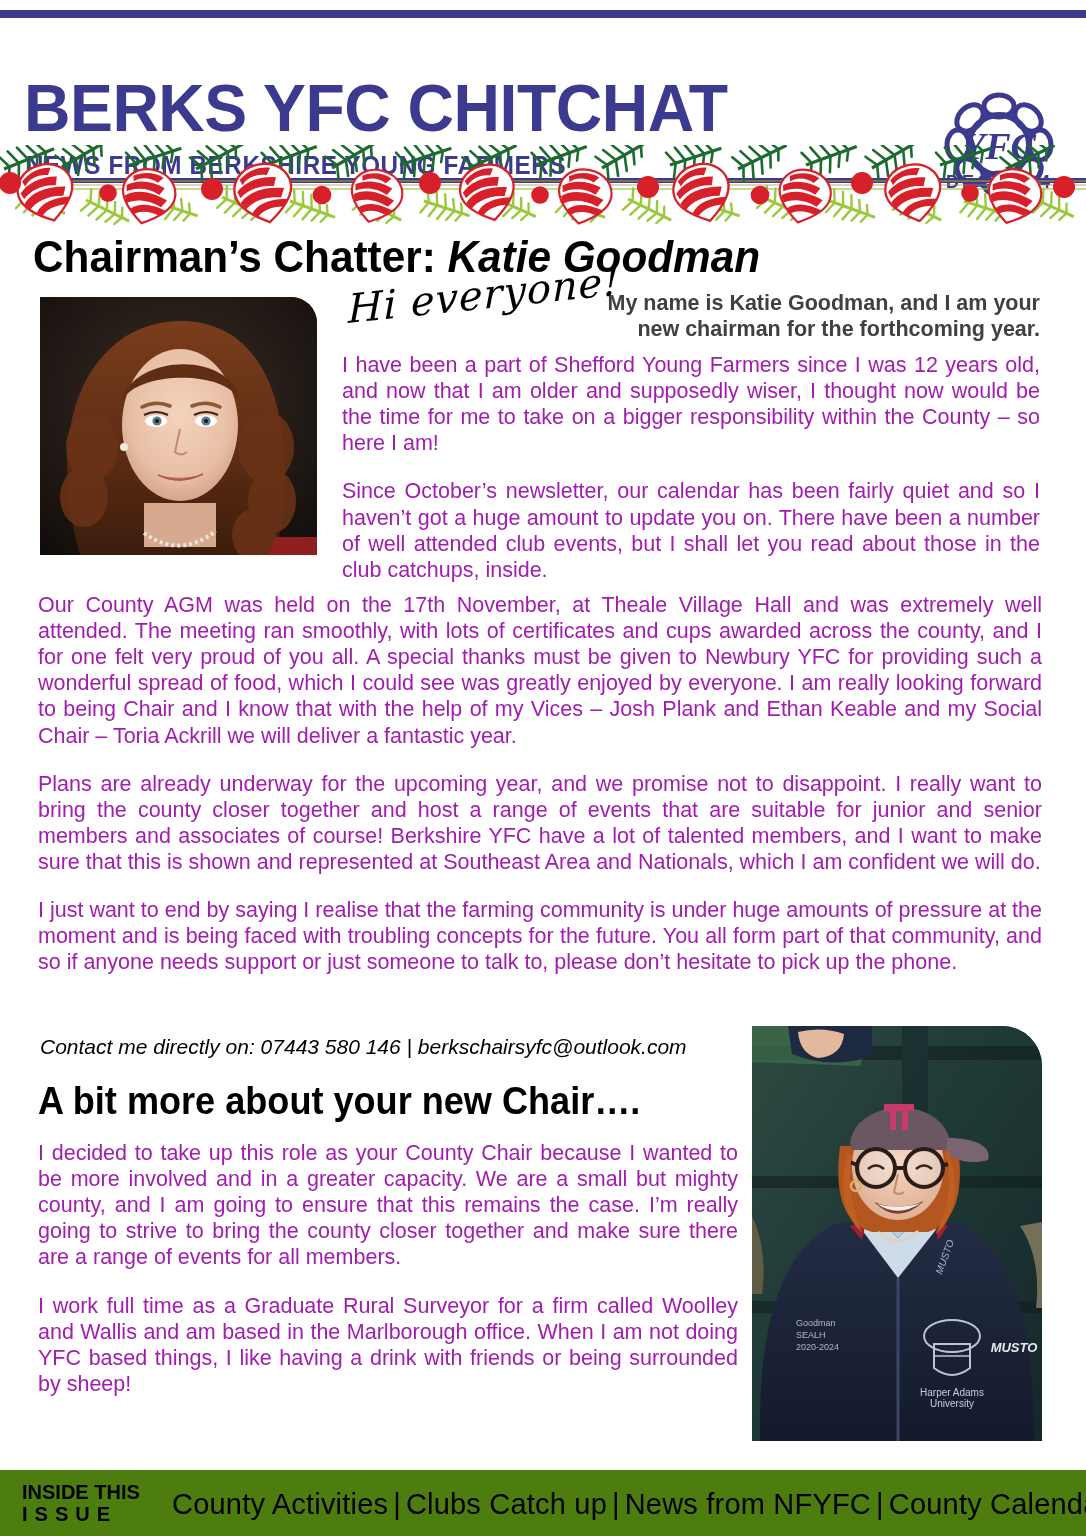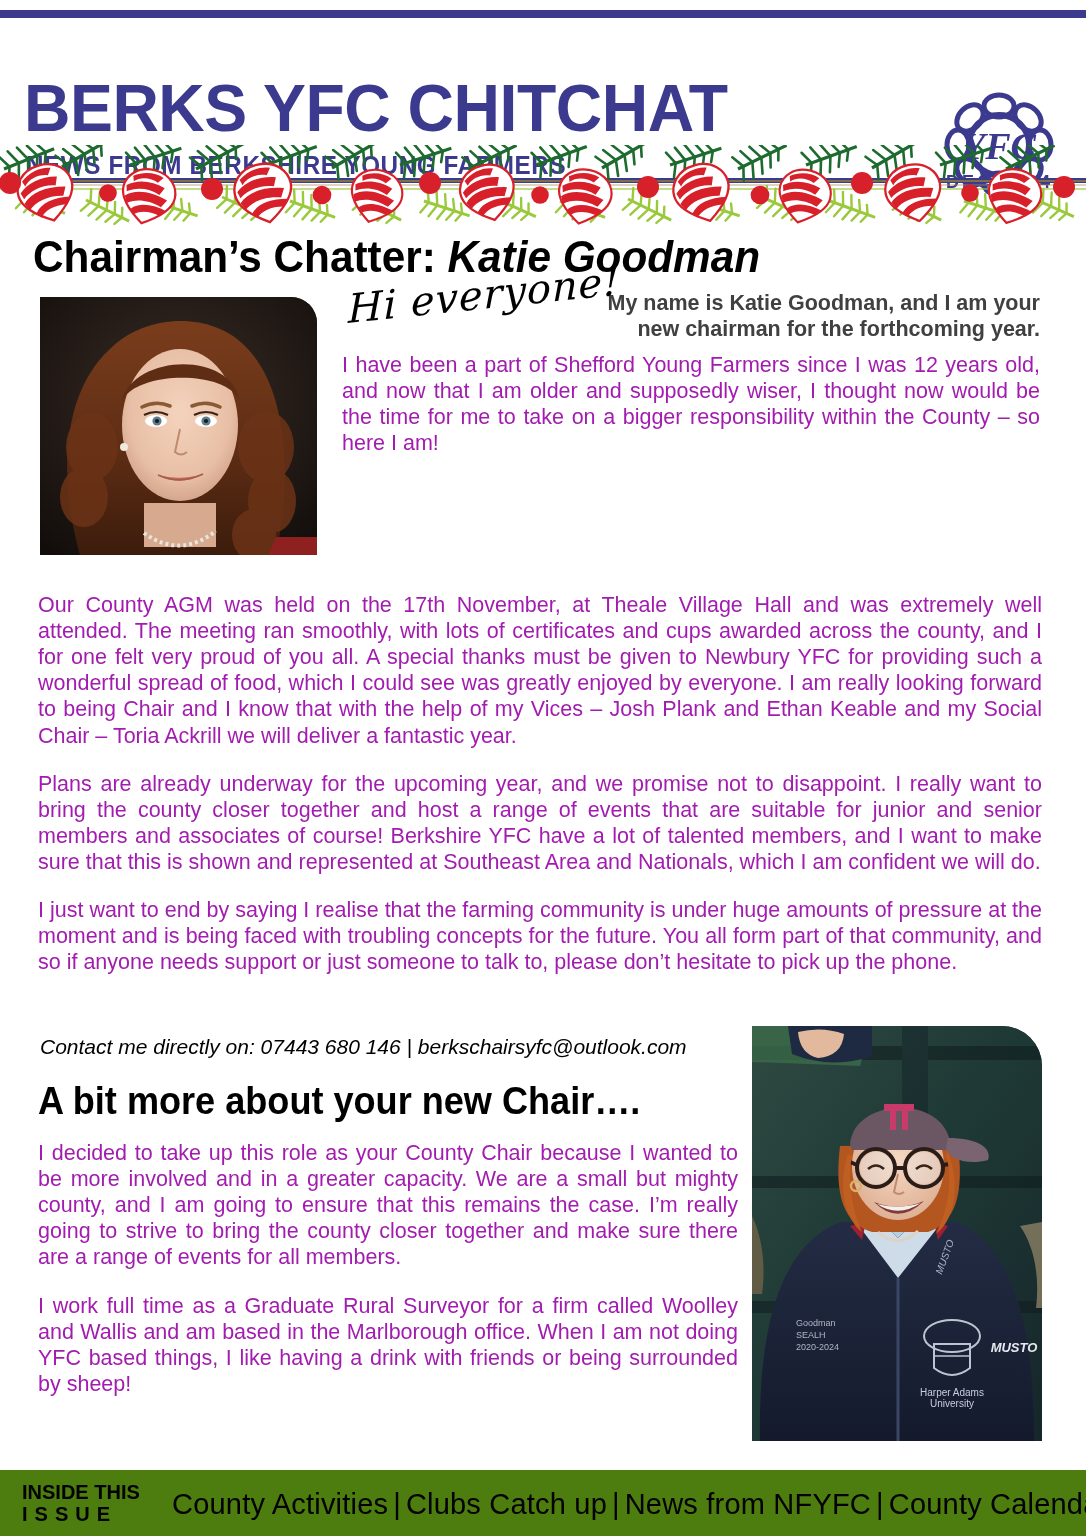--- a/index.html
+++ b/index.html
@@ -431,29 +431,30 @@
       <path d="M236 240 L277 240 L277 258 L228 258 Z" fill="#8e2020"></path>
     </svg>
   </div>
 
   <div class="intro-script">Hi everyone!</div>
 
   <div class="intro-bold">My name is Katie Goodman, and I am your new chairman for the forthcoming year.</div>
 
   <div class="body-col-right">
     <p class="bt">I have been a part of Shefford Young Farmers since I was 12 years old, and now that I am older and supposedly wiser, I thought now would be the time for me to take on a bigger responsibility within the County – so here I am!</p>
+    <p class="bt">Since October’s newsletter, our calendar has been fairly quiet and so I haven’t got a huge amount to update you on. There have been a number of well attended club events, but I shall let you read about those in the club catchups, inside.</p>
   </div>
 
   <div class="body-full" style="top:592px;">
     <p class="bt">Our County AGM was held on the 17th November, at Theale Village Hall and was extremely well attended. The meeting ran smoothly, with lots of certificates and cups awarded across the county, and I for one felt very proud of you all. A special thanks must be given to Newbury YFC for providing such a wonderful spread of food, which I could see was greatly enjoyed by everyone. I am really looking forward to being Chair and I know that with the help of my Vices – Josh Plank and Ethan Keable and my Social Chair – Toria Ackrill we will deliver a fantastic year.</p>
     <p class="bt">Plans are already underway for the upcoming year, and we promise not to disappoint. I really want to bring the county closer together and host a range of events that are suitable for junior and senior members and associates of course! Berkshire YFC have a lot of talented members, and I want to make sure that this is shown and represented at Southeast Area and Nationals, which I am confident we will do.</p>
     <p class="bt">I just want to end by saying I realise that the farming community is under huge amounts of pressure at the moment and is being faced with troubling concepts for the future. You all form part of that community, and so if anyone needs support or just someone to talk to, please don’t hesitate to pick up the phone.</p>
   </div>
 
-  <div class="contact">Contact me directly on: 07443 680 146 | berkschairsyfc@outlook.com</div>
+  <div class="contact">Contact me directly on: 07443 580 146 | berkschairsyfc@outlook.com</div>
 
   <div class="h-about">A bit more about your new Chair….</div>
 
   <div class="photo photo-katie2">
     <svg viewBox="0 0 290 415" preserveAspectRatio="xMidYMid slice" xmlns="http://www.w3.org/2000/svg">
       <defs>
         <linearGradient id="bgF" x1="0" y1="0" x2="1" y2="1">
           <stop offset="0%" stop-color="#2f4a42"></stop>
           <stop offset="45%" stop-color="#1f3a36"></stop>
           <stop offset="100%" stop-color="#16262a"></stop>

